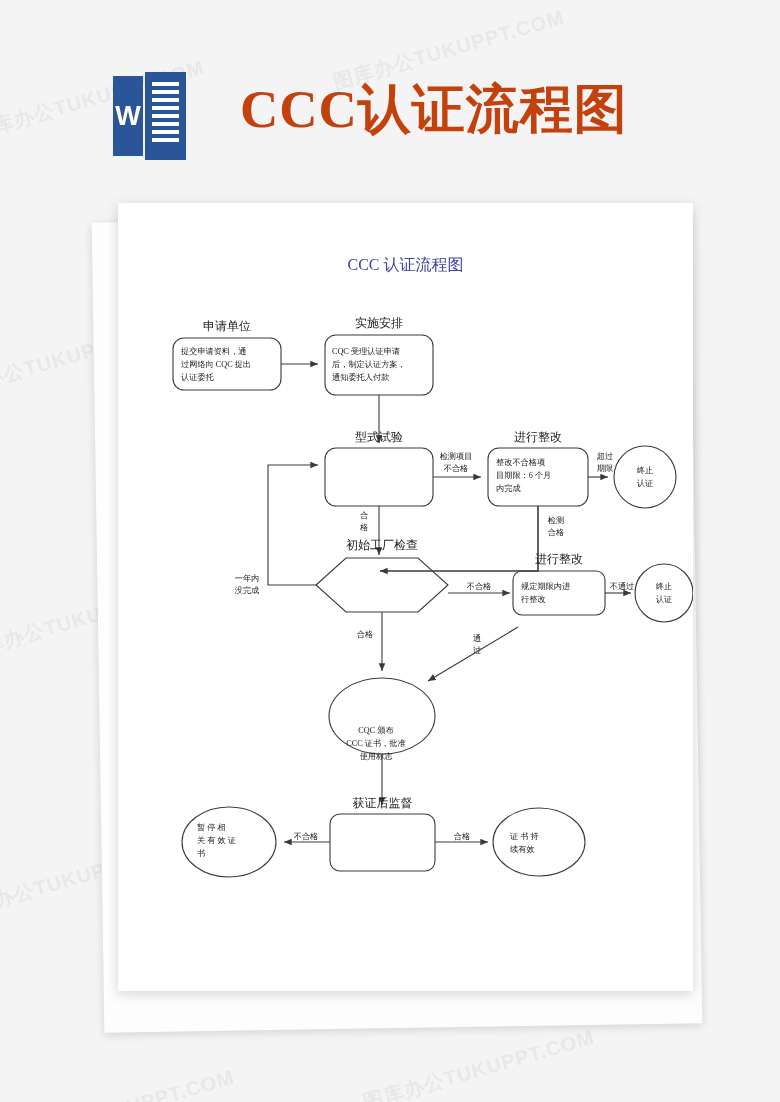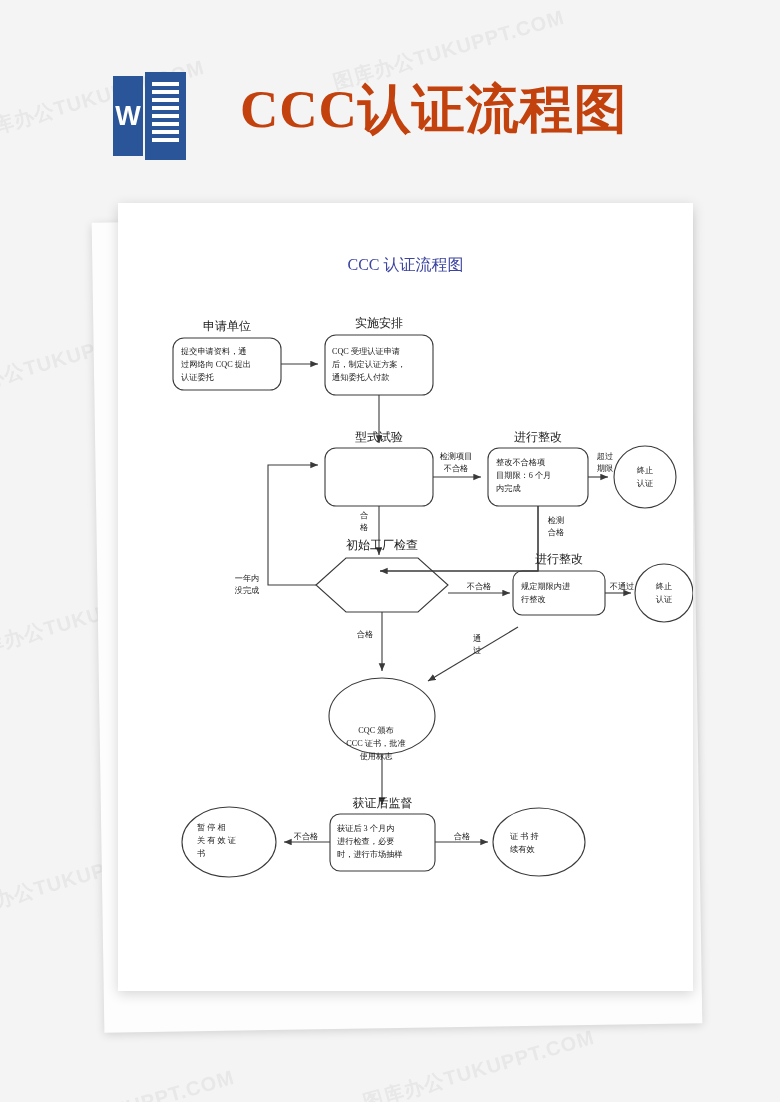--- a/index.html
+++ b/index.html
@@ -286,23 +286,20 @@
     <div class="node-text" style="left:403px; top:377px; width:78px;">规定期限内进
 行整改</div>
     <div class="node-text ctr" style="left:518px; top:377px; width:56px;">终止
 认证</div>
     <div class="node-text ctr" style="left:210px; top:493px; width:96px;margin-top:28px;">CQC 颁布
 CCC 证书，批准
 使用标志</div>
     <div class="node-text" style="left:79px; top:618px; width:66px;">暂 停 相
 关 有 效 证
 书</div>
-    <div class="node-text" style="left:219px; top:619px; width:92px;">获证后 3 个月内
-进行检查，必要
-时，进行市场抽样</div>
     <div class="node-text" style="left:392px; top:627px; width:62px;">证 书 持
 续有效</div>
 
     <div class="edge-lbl" style="left:312px; top:248px; width:52px;">检测项目
 不合格</div>
     <div class="edge-lbl" style="left:470px; top:248px; width:34px;">超过
 期限</div>
     <div class="edge-lbl" style="left:238px; top:307px; width:16px;">合
 格</div>
     <div class="edge-lbl" style="left:400px; top:312px; width:30px;margin-left:23px;">检测

